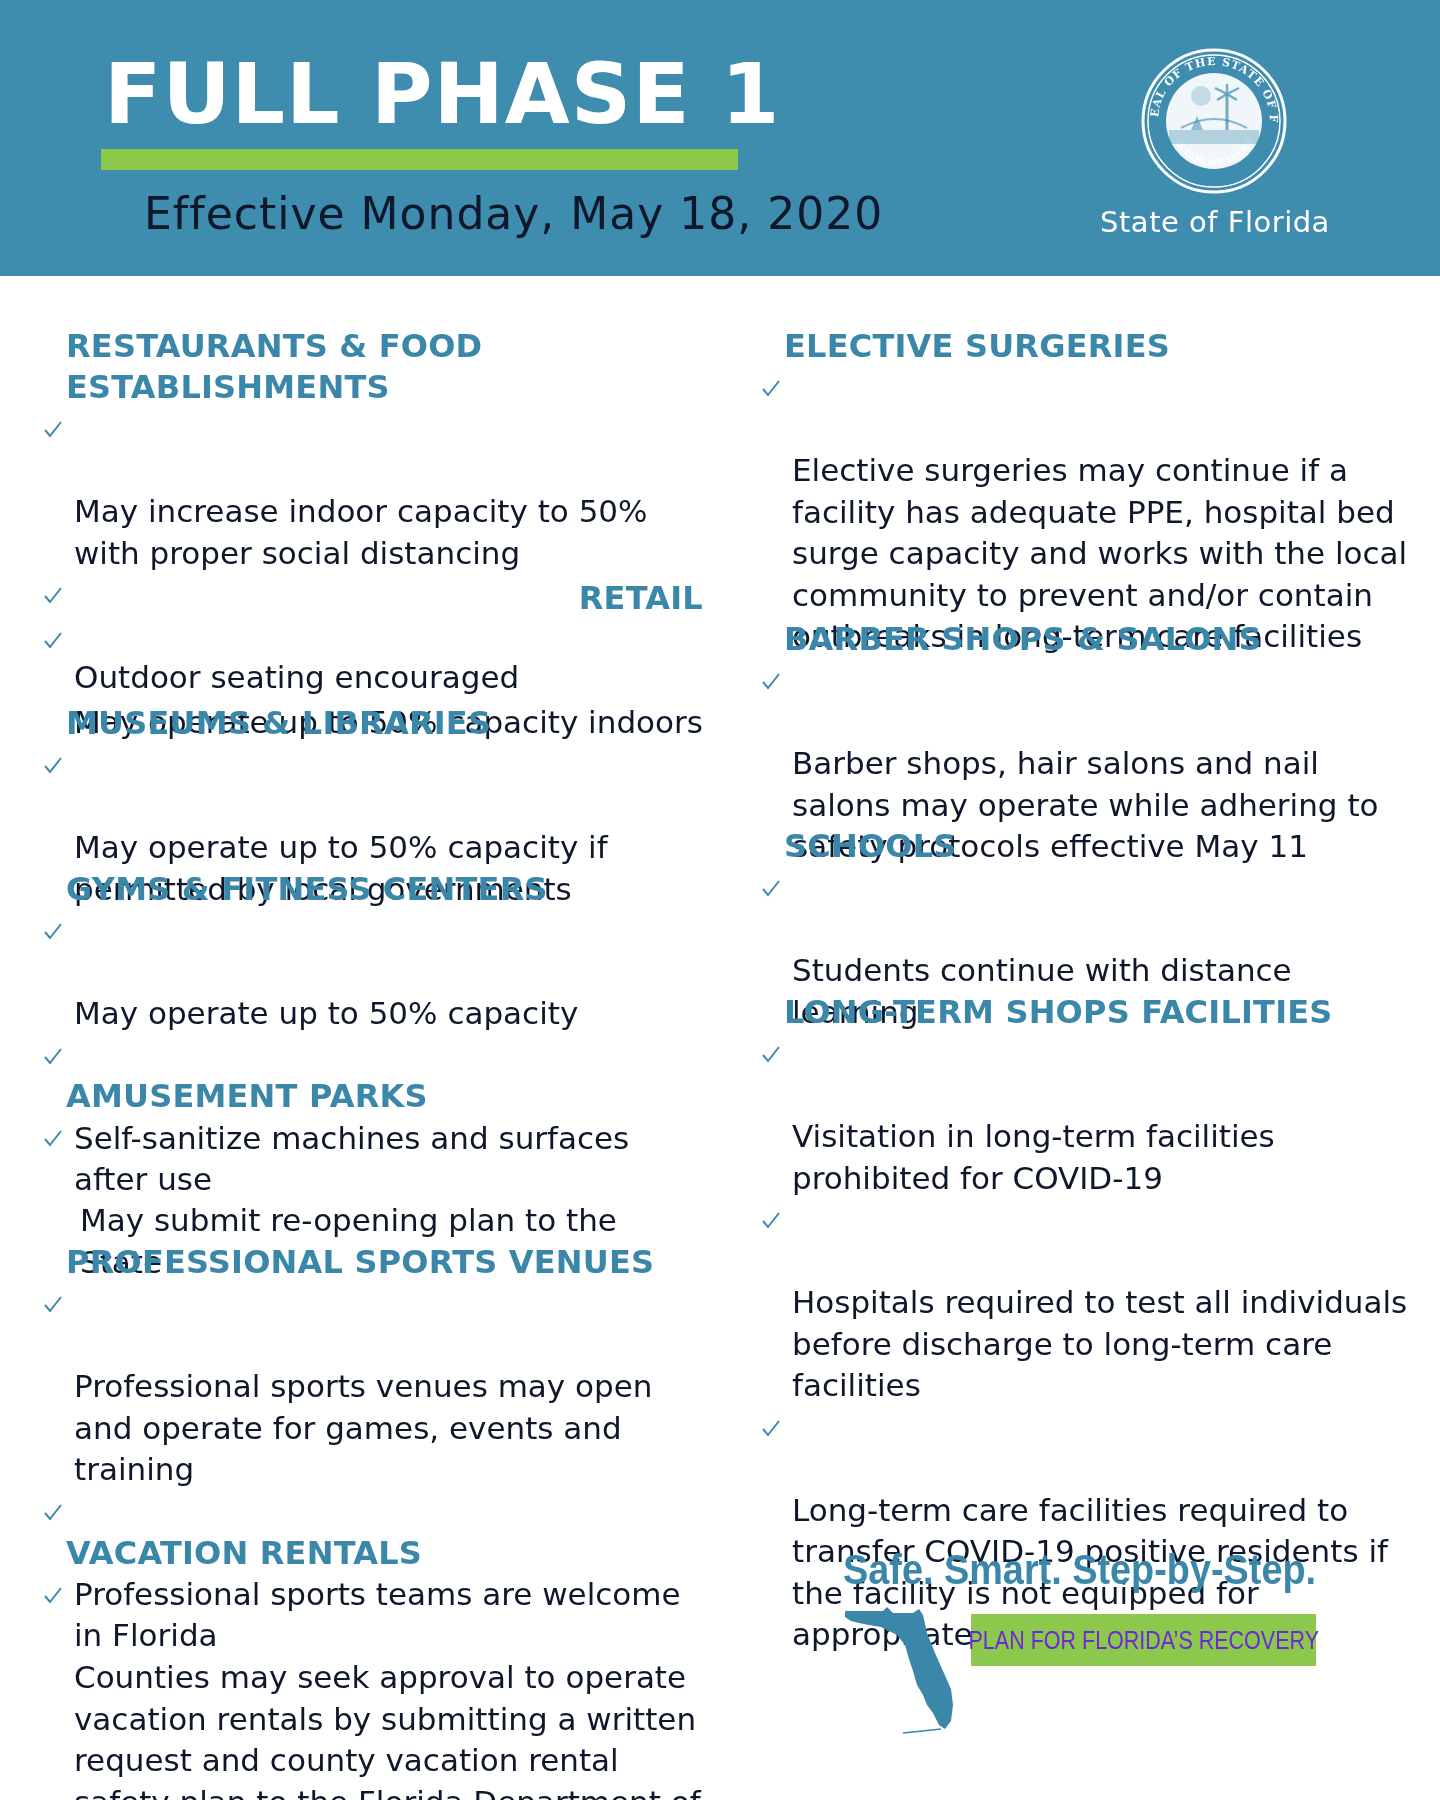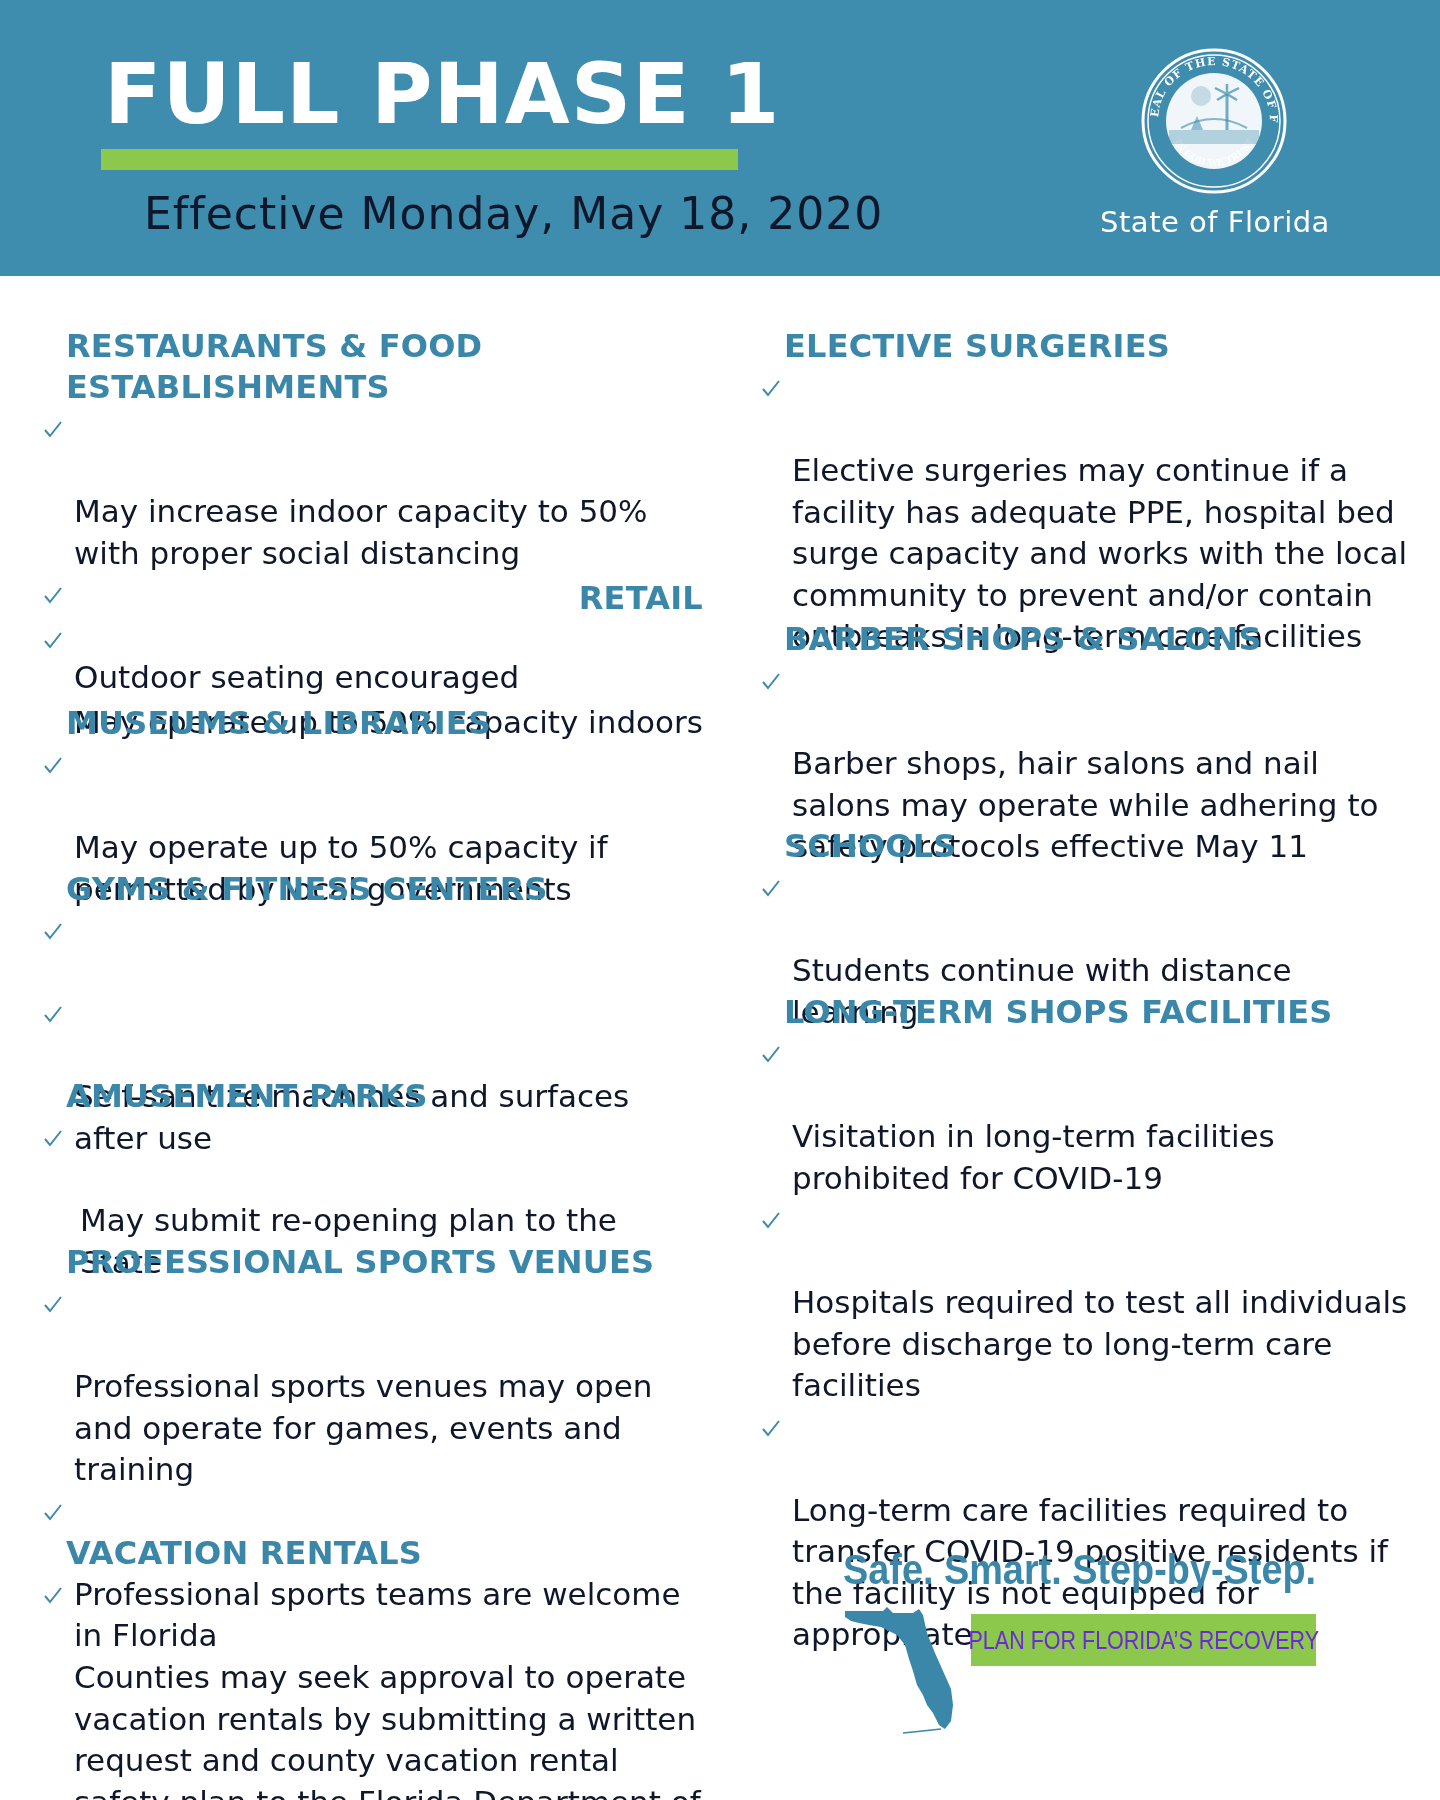--- a/index.html
+++ b/index.html
@@ -242,20 +242,21 @@
     </ul>
   </div>
 
   <div class="section" style="top:543px;">
     <div class="section-title">GYMS &amp; FITNESS CENTERS</div>
     <ul class="items">
       <li class="item">
         <svg class="check" viewBox="0 0 22 22">
             <path d="M3 12 L8 18 L19 4" fill="none" stroke="#3f8aa8" stroke-width="2"></path>
           </svg>
+        <span>May operate up to 50% capacity</span>
       </li>
       <li class="item">
         <svg class="check" viewBox="0 0 22 22">
             <path d="M3 12 L8 18 L19 4" fill="none" stroke="#3f8aa8" stroke-width="2"></path>
           </svg>
         <span>Self-sanitize machines and surfaces
 after use</span>
       </li>
     </ul>
   </div>

